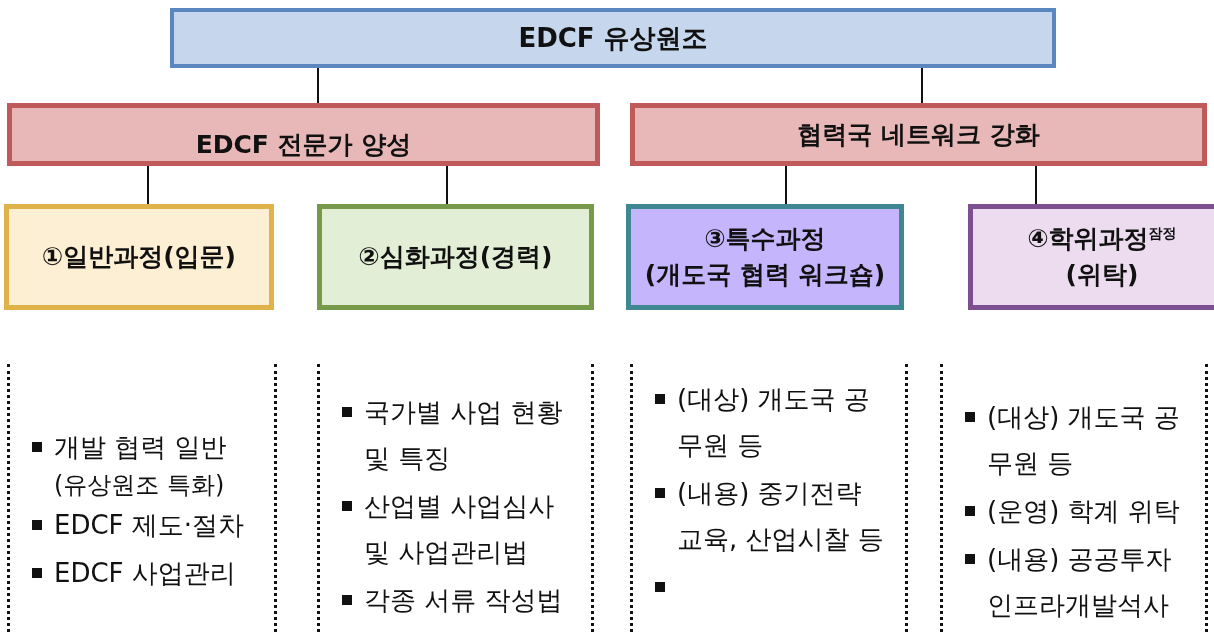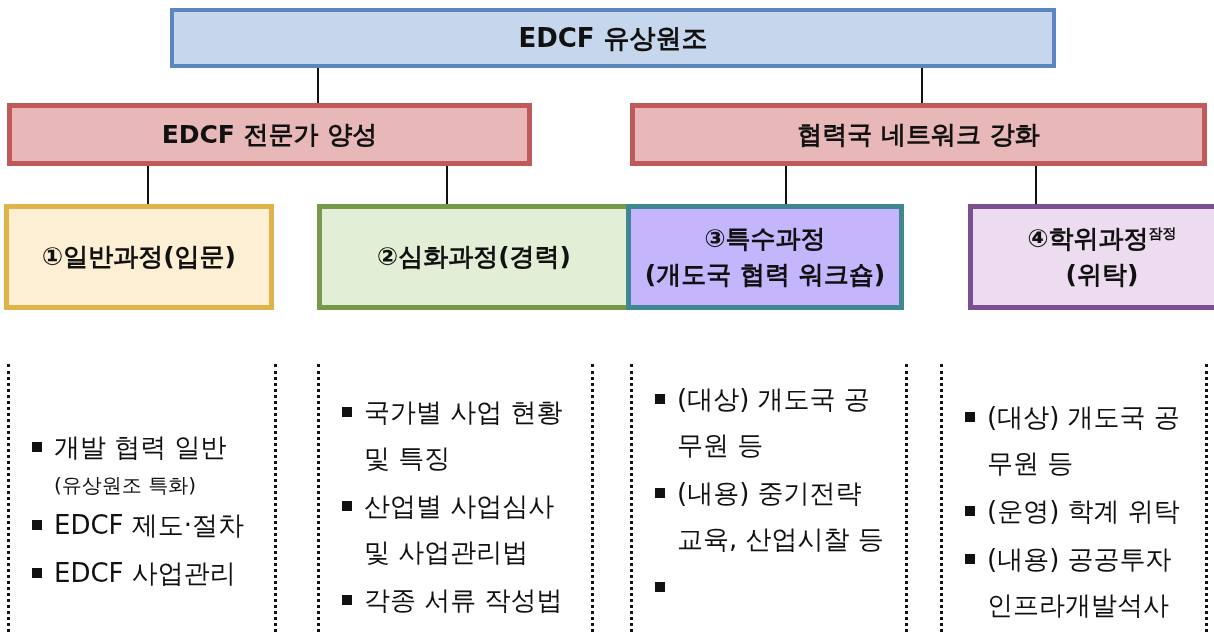--- a/index.html
+++ b/index.html
@@ -3,36 +3,36 @@
 <meta charset="utf-8">
 <style>
   html, body { margin:0; padding:0; background:#ffffff; }
   body { width:1214px; height:634px; position:relative; overflow:hidden;
          font-family: "DejaVu Sans", "Liberation Sans", sans-serif; color:#111; }
   .box { position:absolute; box-sizing:border-box; display:flex; align-items:center;
          justify-content:center; text-align:center; font-weight:bold; }
   .top { left:170px; top:8px; width:886px; height:60px; background:#c6d6ec;
          border:4px solid #5a87c0; font-size:26px; }
   .l2 { top:103px; height:63px; background:#e8b8b8; border:5px solid #c05a5a; font-size:25px; }
-  .l2a { left:7px; width:525px; }
+  .l2a { left:7px; width:593px;align-items:flex-end; }
   .l2b { left:630px; width:577px; }
   .l3 { top:204px; height:106px; border:5px solid; font-size:25px; line-height:36px; flex-direction:column; }
   .c1 { left:4px; width:270px; background:#fcefd4; border-color:#dfb24a; }
-  .c2 { left:317px; width:314px; background:#e3eed6; border-color:#76994a; }
+  .c2 { left:317px; width:277px; background:#e3eed6; border-color:#76994a; }
   .c3 { left:626px; width:278px; background:#c4b5fd; border-color:#3f8791; }
   .c4 { left:968px; width:268px; background:#eddcf0; border-color:#7c4f91; }
   .sup { font-size:14px; vertical-align:super; line-height:0; }
   .detail { position:absolute; top:328px; height:316px; box-sizing:border-box;
             border:3px dotted #111; border-top:none; padding:0 10px;margin-top:36px; }
   .d1 { left:7px; width:270px; padding-top:60px; }
   .d2 { left:317px; width:277px; padding-top:25px; }
   .d3 { left:630px; width:278px; padding-top:12px; }
   .d4 { left:940px; width:268px; padding-top:30px; }
   .item { position:relative; padding-left:34px; font-size:26px; line-height:46px; margin-bottom:2px; }
-  .item .sub { font-size:20px; line-height:30px; display:block; }
+  .item .sub { font-size:24px; line-height:30px; display:block; }
   .bullet { position:absolute; left:12px; top:18px; width:10px; height:10px; background:#111; }
   .line { position:absolute; background:#111; width:2px; }
 </style>
 </head>
 <body>
 
 <div class="line" style="left:317px; top:68px; height:35px;"></div>
 <div class="line" style="left:921px; top:68px; height:35px;"></div>
 <div class="line" style="left:147px; top:166px; height:38px;"></div>
 <div class="line" style="left:446px; top:166px; height:38px;"></div>

